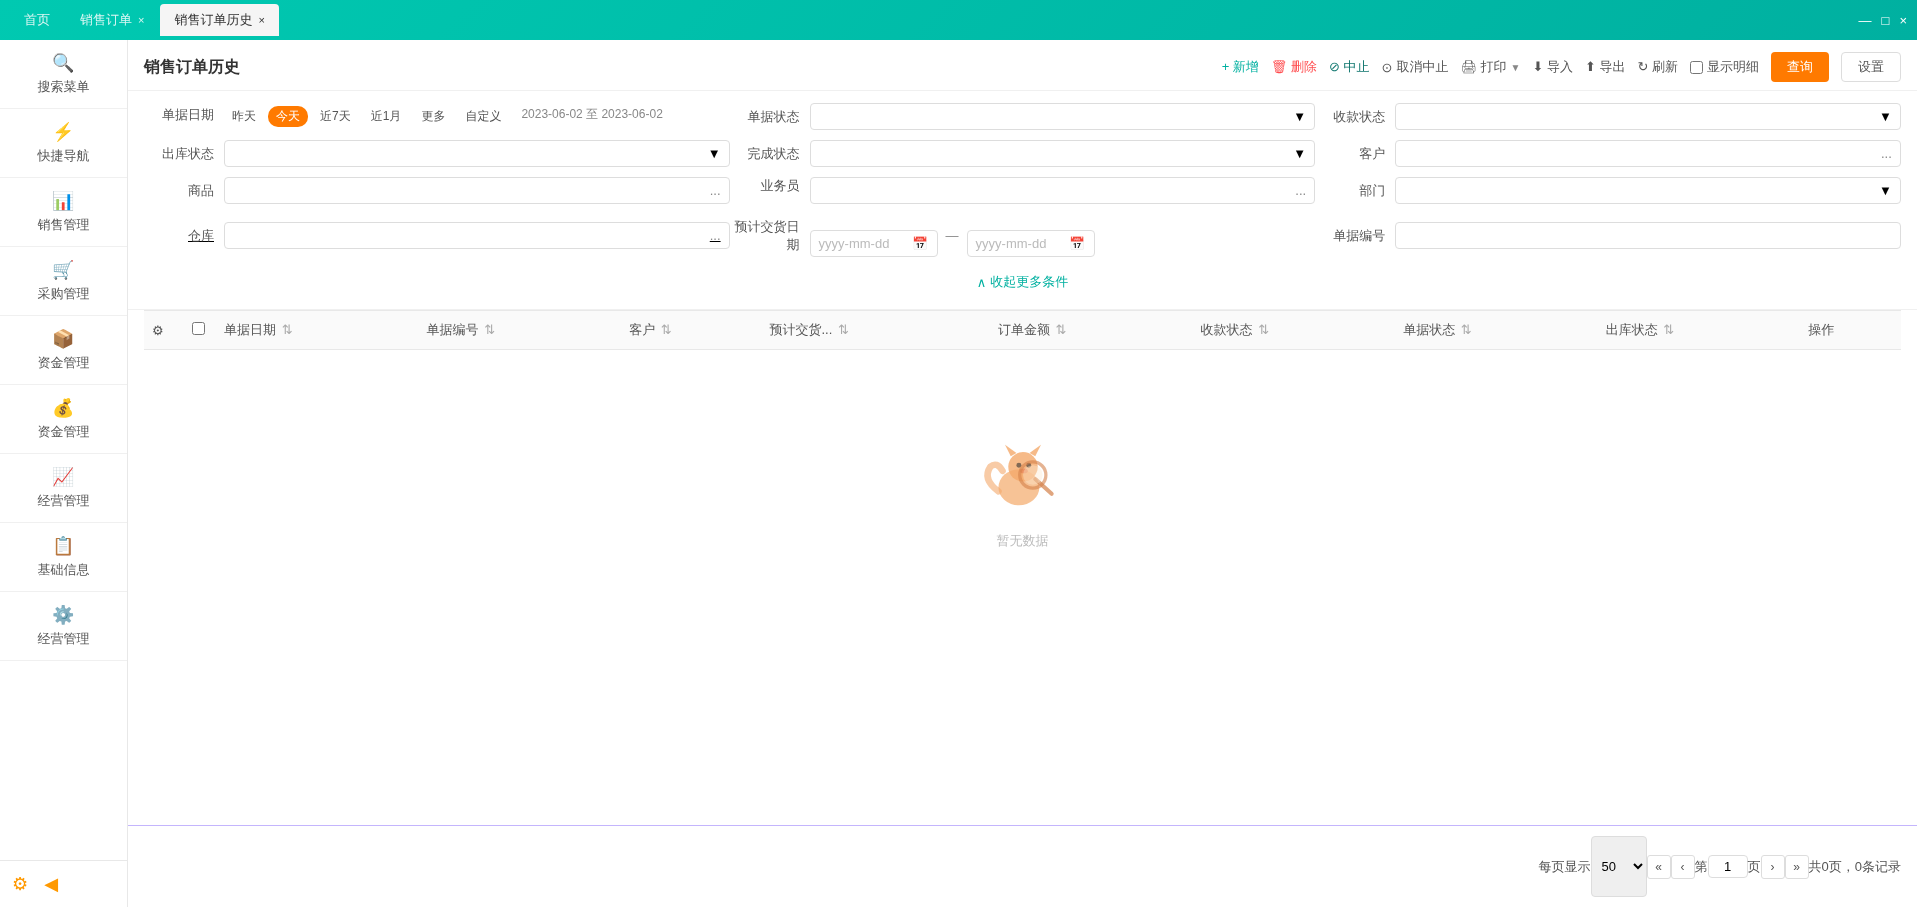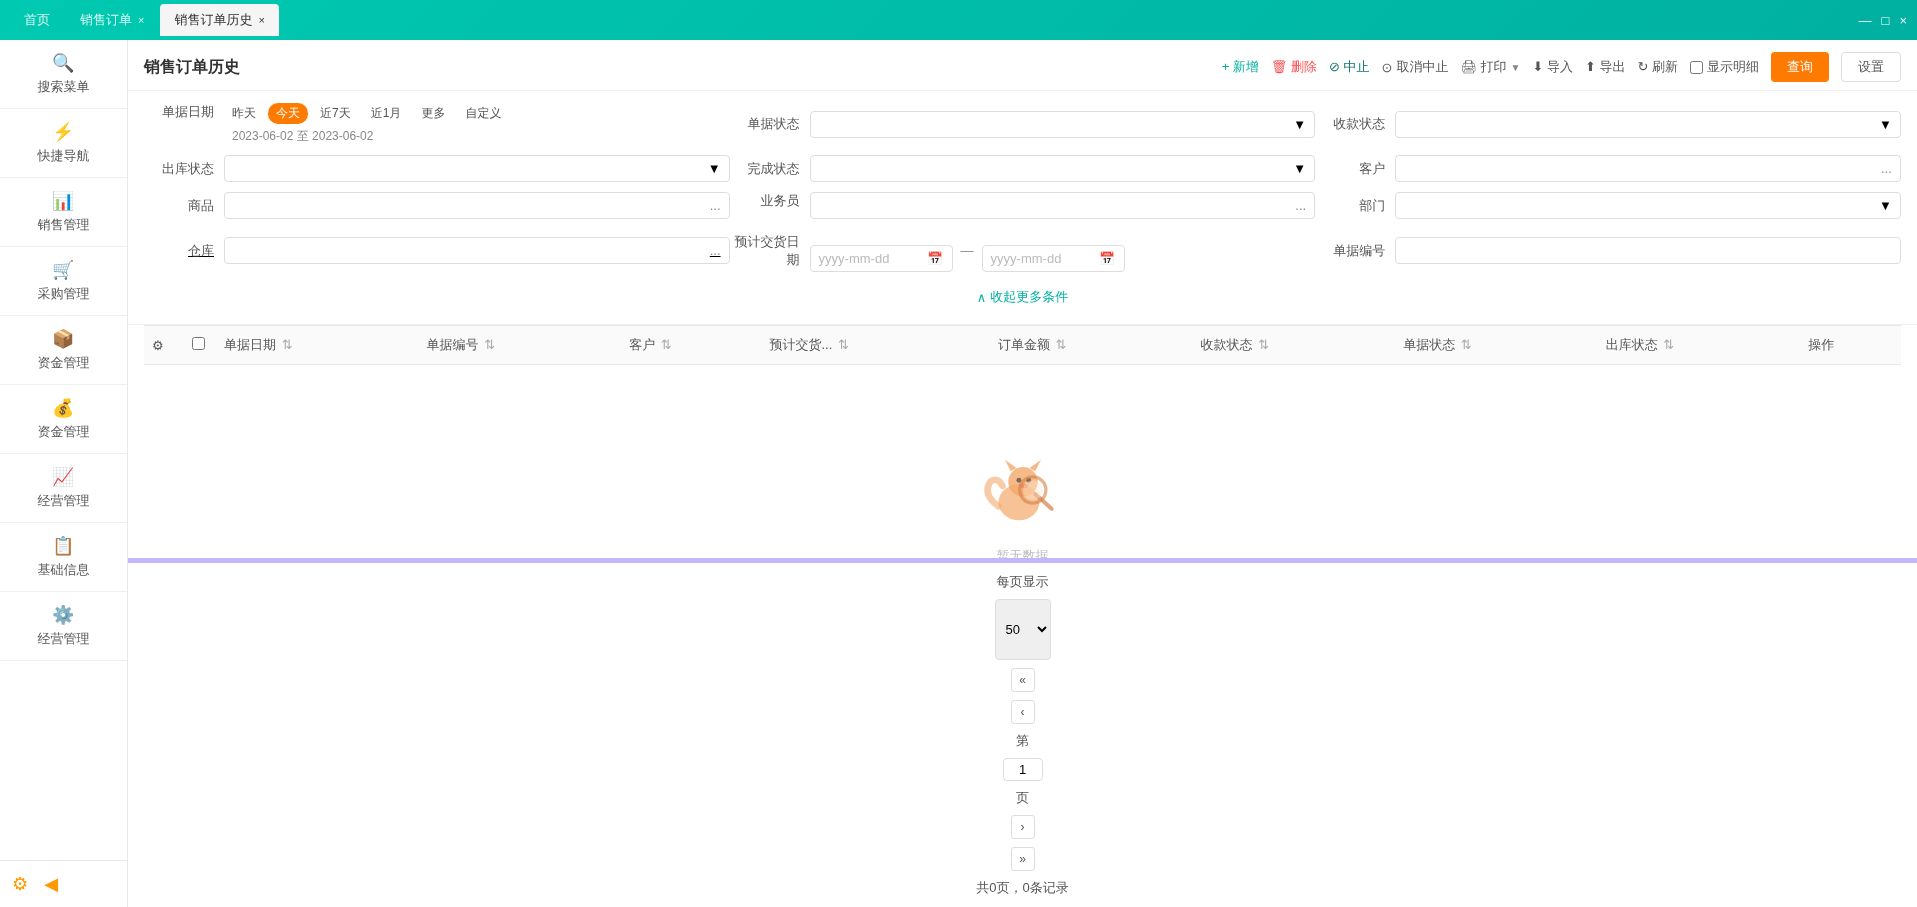--- a/index.html
+++ b/index.html
@@ -210,21 +210,21 @@
       padding: 5px 8px;
       flex: 1;
       outline: none;
       color: #bbb;
       min-width: 120px;
     }
     .date-input {
       border: 1px solid #ddd;
       border-radius: 4px;
       padding: 5px 8px;
-      width: 143px;
+      width: 128px;
       color: #bbb;
       display: flex;
       align-items: center;
       justify-content: space-between;
       margin-top: 16px;
     }
     .date-dash { margin: 0 4px; color: #888; }
     .cal-icon { color: #888; cursor: pointer; }
     .collapse-btn {
       text-align: center;
@@ -274,26 +274,24 @@
       font-size: 13px;
       margin-top: 12px;
     }
 
     
     .table-footer {
       display: flex;
       align-items: center;
       justify-content: flex-end;
       padding: 10px 16px;
-      border-top: 5px solid #c4b5fd;
-      gap: 8px;
+      border-top: 1px solid #c4b5fd;
       color: #555;
       font-size: 13px;
       flex-shrink: 0;
-      flex-direction: column;
     }
     .page-size-select {
       border: 1px solid #ddd;
       border-radius: 4px;
       padding: 21px 6px;
       cursor: pointer;
     }
     .page-btn {
       width: 24px;
       height: 24px;
@@ -415,21 +413,21 @@
         <button class="btn-query">查询</button>
         <button class="btn-setting">设置</button>
       </div>
     </div>
 
     <div class="filter-area">
 
       <div class="filter-row">
         <div style="display:flex;align-items:flex-start;flex:1;max-width:33.33%;">
           <span class="filter-label">单据日期</span>
-          <div style="display:flex;flex-direction:column;gap:4px;">
+          <div style="display:flex;flex-direction:row;gap:4px;">
             <div class="date-tabs">
               <span class="date-tab">昨天</span>
               <span class="date-tab active">今天</span>
               <span class="date-tab">近7天</span>
               <span class="date-tab">近1月</span>
               <span class="date-tab">更多</span>
               <span class="date-tab">自定义</span>
             </div>
             <span class="date-range">2023-06-02 至 2023-06-02</span>
           </div>

